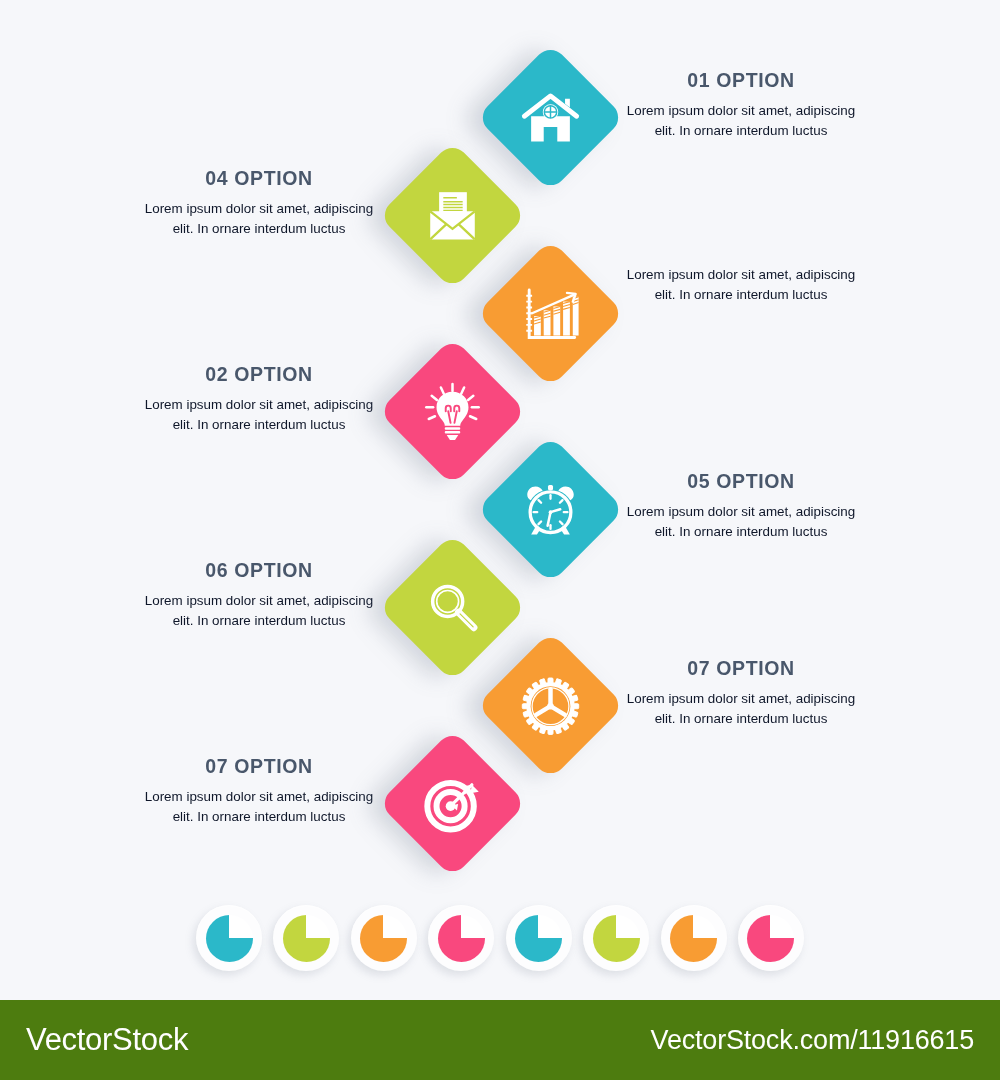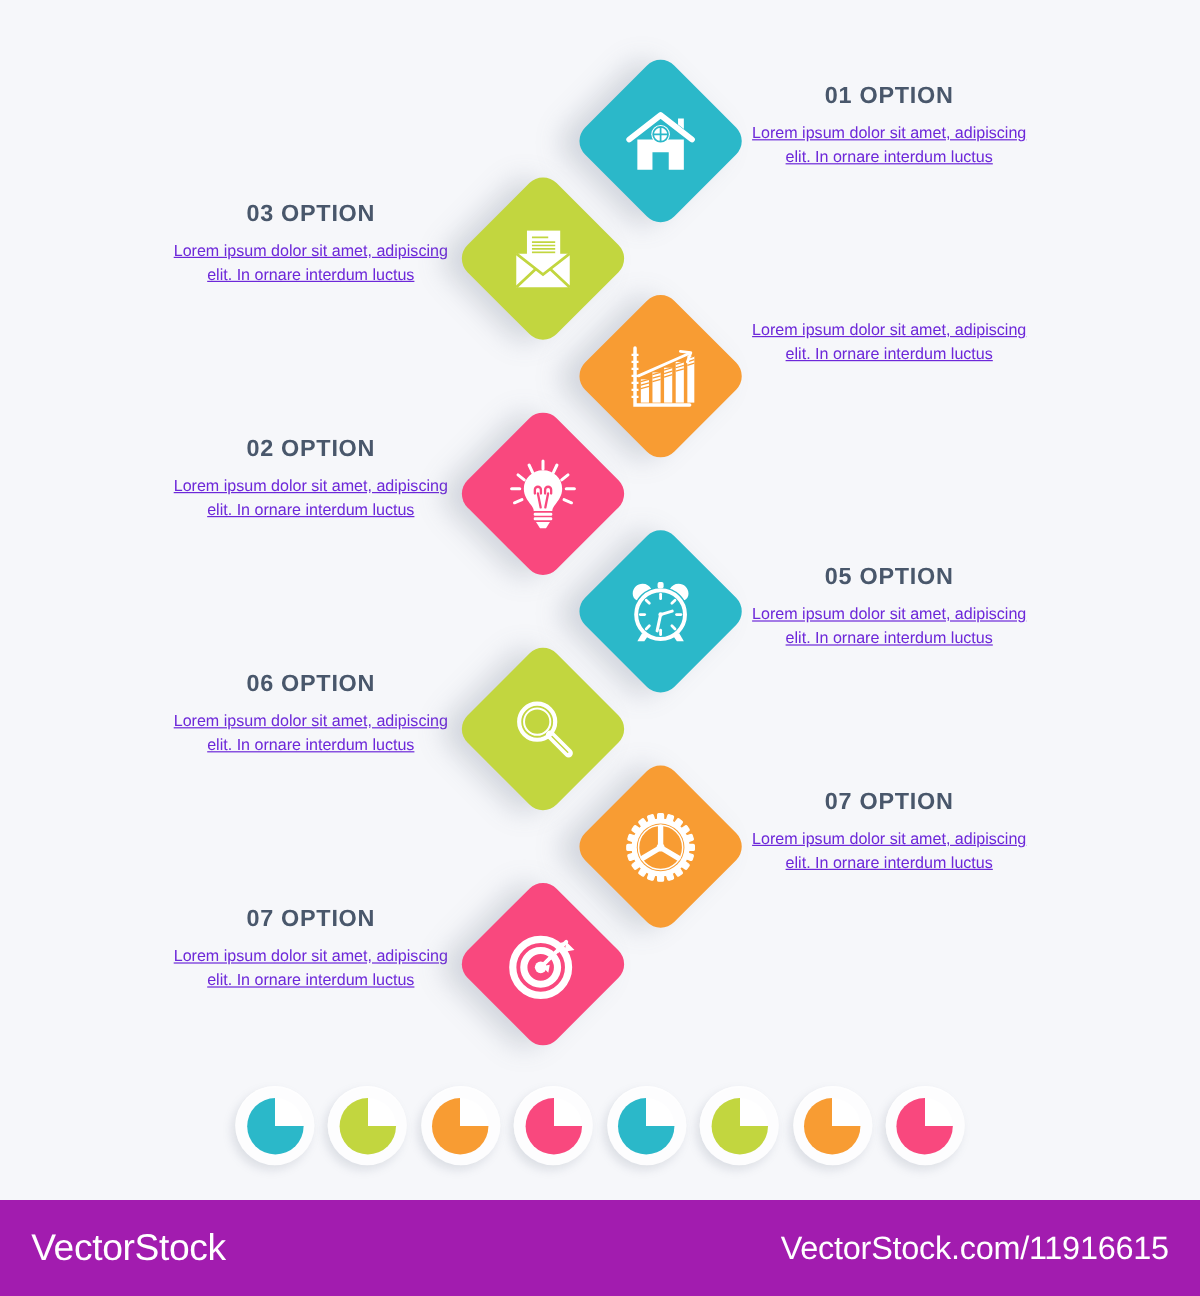--- a/index.html
+++ b/index.html
@@ -50,22 +50,21 @@
   .txt .ttl {
     font-size: 19.5px;
     font-weight: bold;
     color: #49576b;
     letter-spacing: 0.6px;
     margin-bottom: 9px;
   }
   .txt .desc {
     font-size: 13.4px;
     line-height: 1.52;
-    color: #6d28d9;
-    text-decoration: underline;
+    color: #0f172a;
   }
 
   
   .pies {
     position: absolute;
     left: 196px;
     top: 903px;
     width: 608px;
     height: 70px;
     display: flex;
@@ -88,21 +87,21 @@
     height: 47px;
     border-radius: 50%;
   }
 
   
   #footer {
     position: absolute;
     left: 0; top: 1000px;
     width: 1000px;
     height: 80px;
-    background: #a21caf;
+    background: #4d7c0f;
     display: flex;
     align-items: center;
     justify-content: space-between;
     padding: 4px 26px;
   }
   #footer .brand {
     color: #fff;
     font-size: 31px;
     font-weight: normal;
     letter-spacing: -0.3px;
@@ -297,21 +296,21 @@
     </svg>
         </span>
       </div>
     </div>
   <div id="texts">
       <div class="txt" style="left: 618px; top: 69px;">
         <div class="ttl">01 OPTION</div>
         <div class="desc">Lorem ipsum dolor sit amet, adipiscing elit. In ornare interdum luctus</div>
       </div>
       <div class="txt" style="left: 136px; top: 167px;">
-        <div class="ttl">03 OPTION</div>
+        <div class="ttl">04 OPTION</div>
         <div class="desc">Lorem ipsum dolor sit amet, adipiscing elit. In ornare interdum luctus</div>
       </div>
       <div class="txt" style="left: 618px; top: 265px;">
         <div class="desc">Lorem ipsum dolor sit amet, adipiscing elit. In ornare interdum luctus</div>
       </div>
       <div class="txt" style="left: 136px; top: 363px;">
         <div class="ttl">02 OPTION</div>
         <div class="desc">Lorem ipsum dolor sit amet, adipiscing elit. In ornare interdum luctus</div>
       </div>
       <div class="txt" style="left: 618px; top: 470px;">

